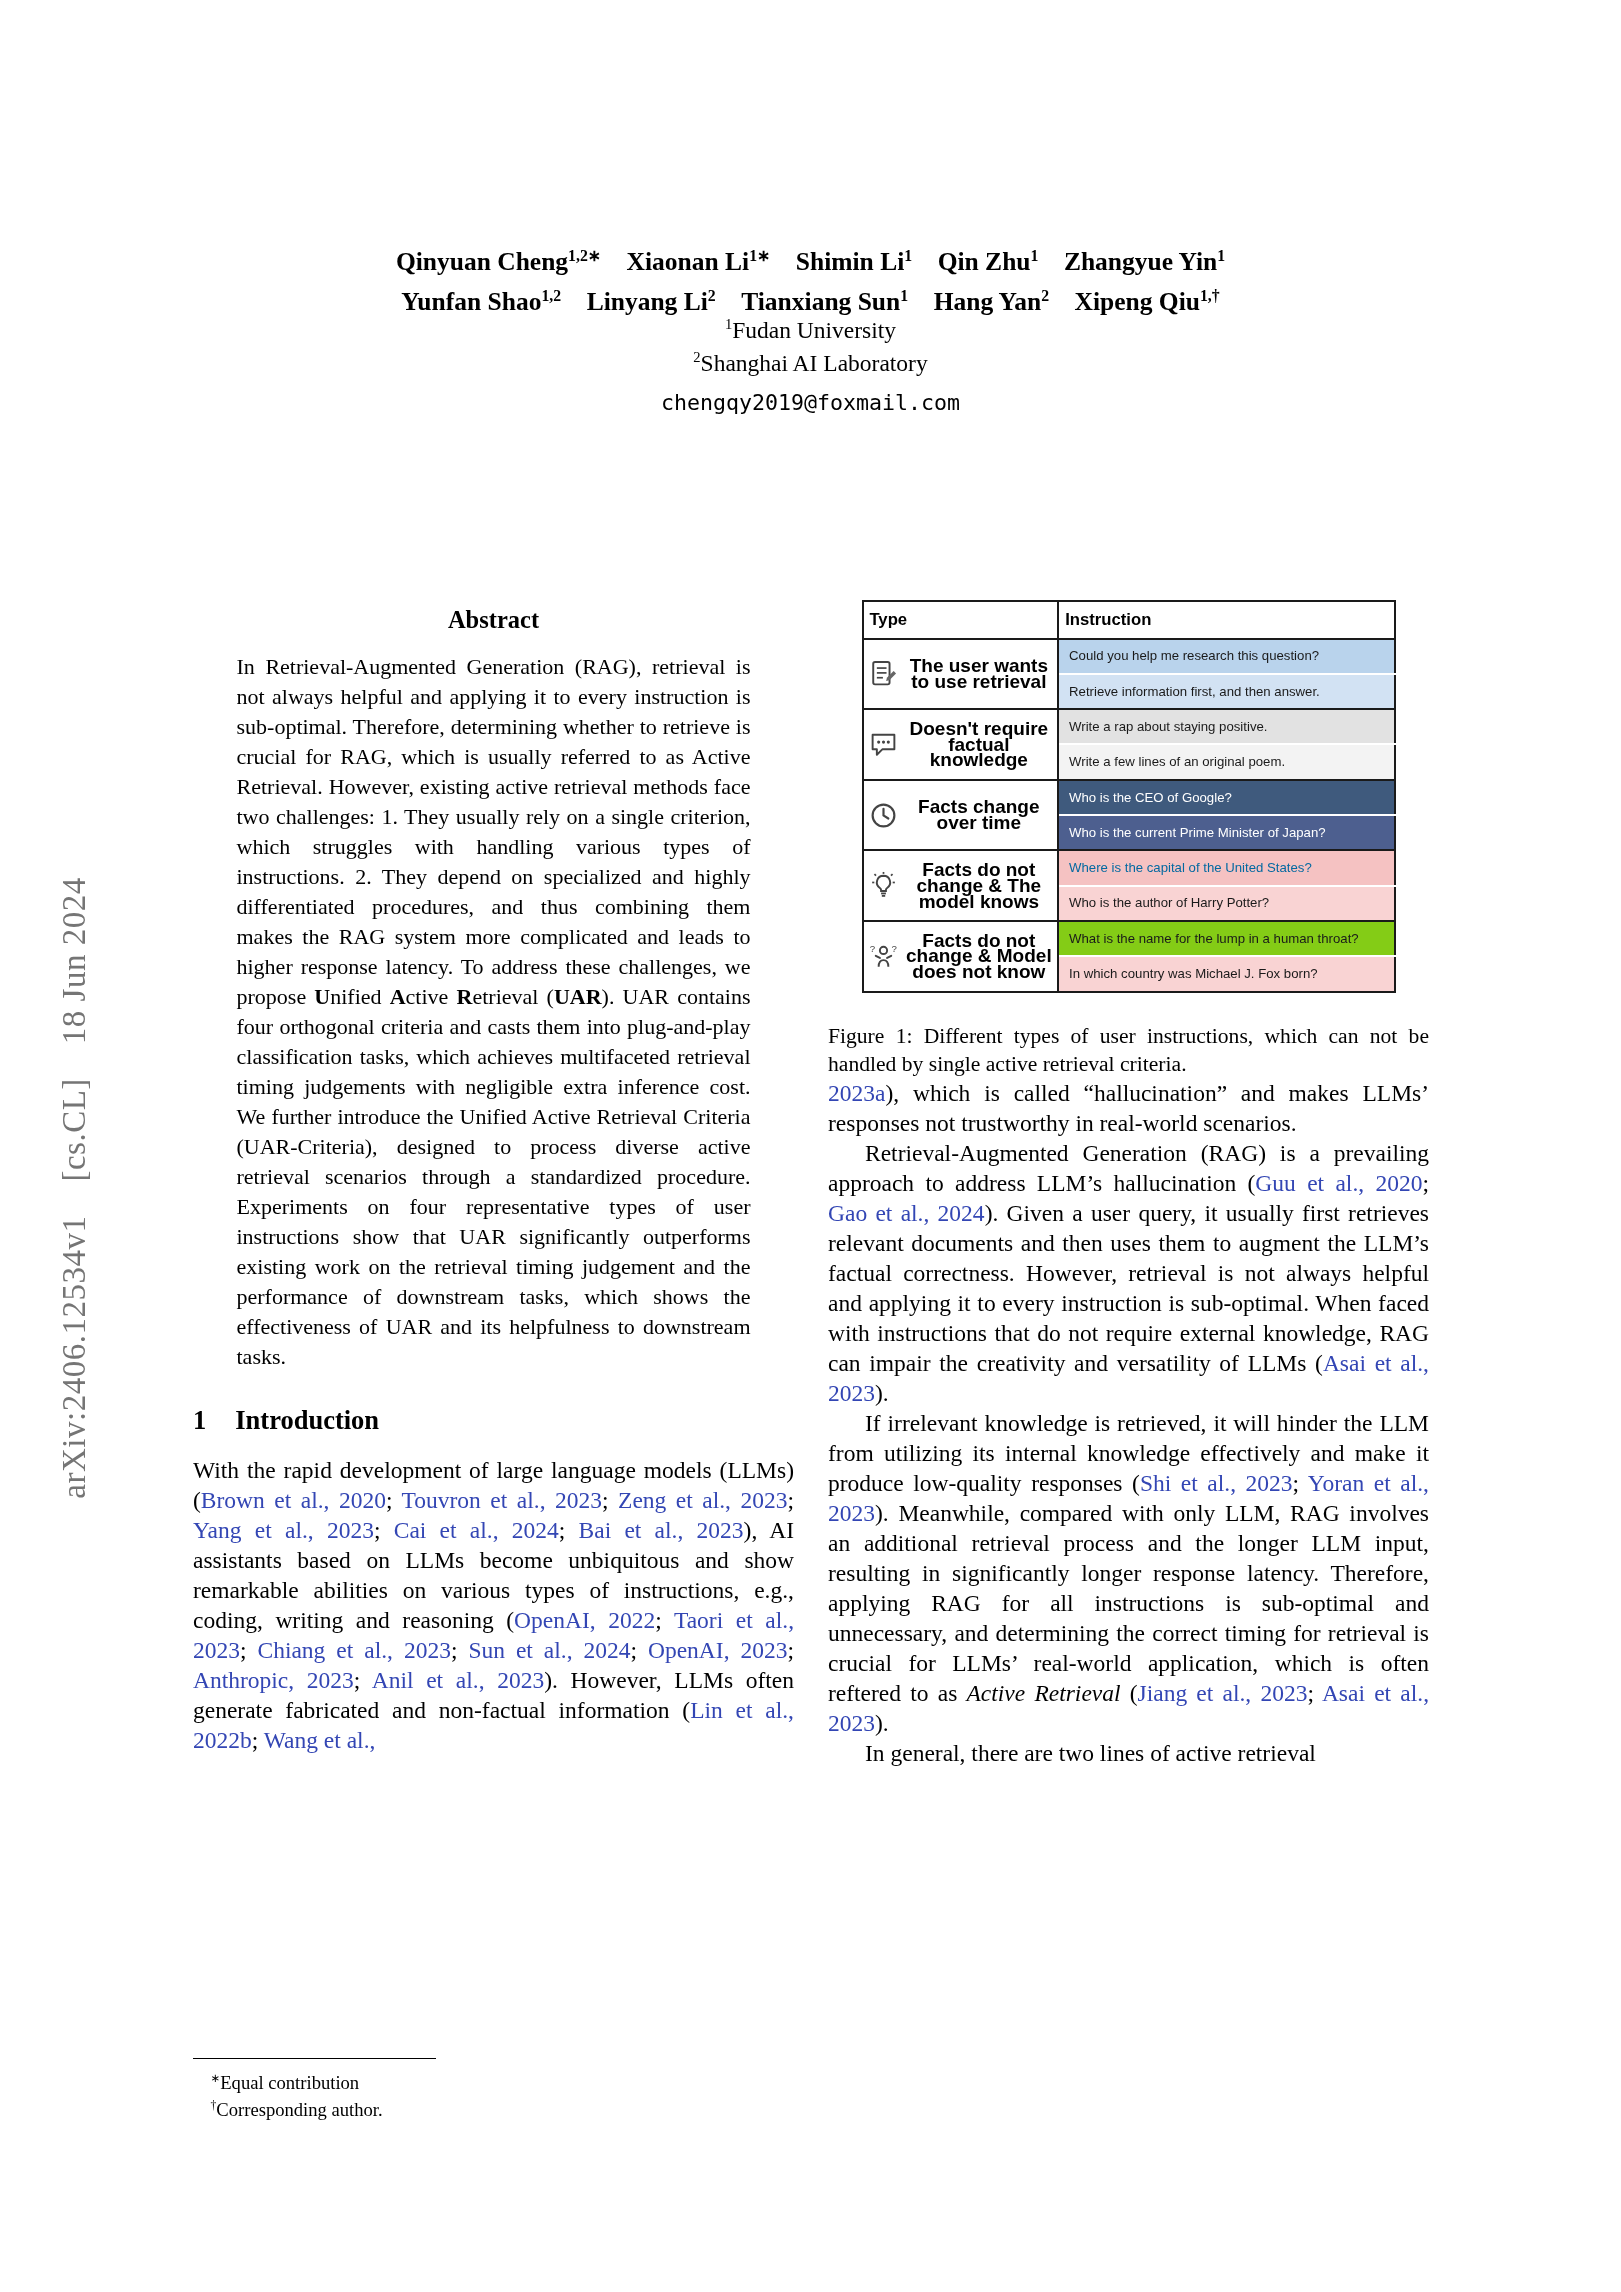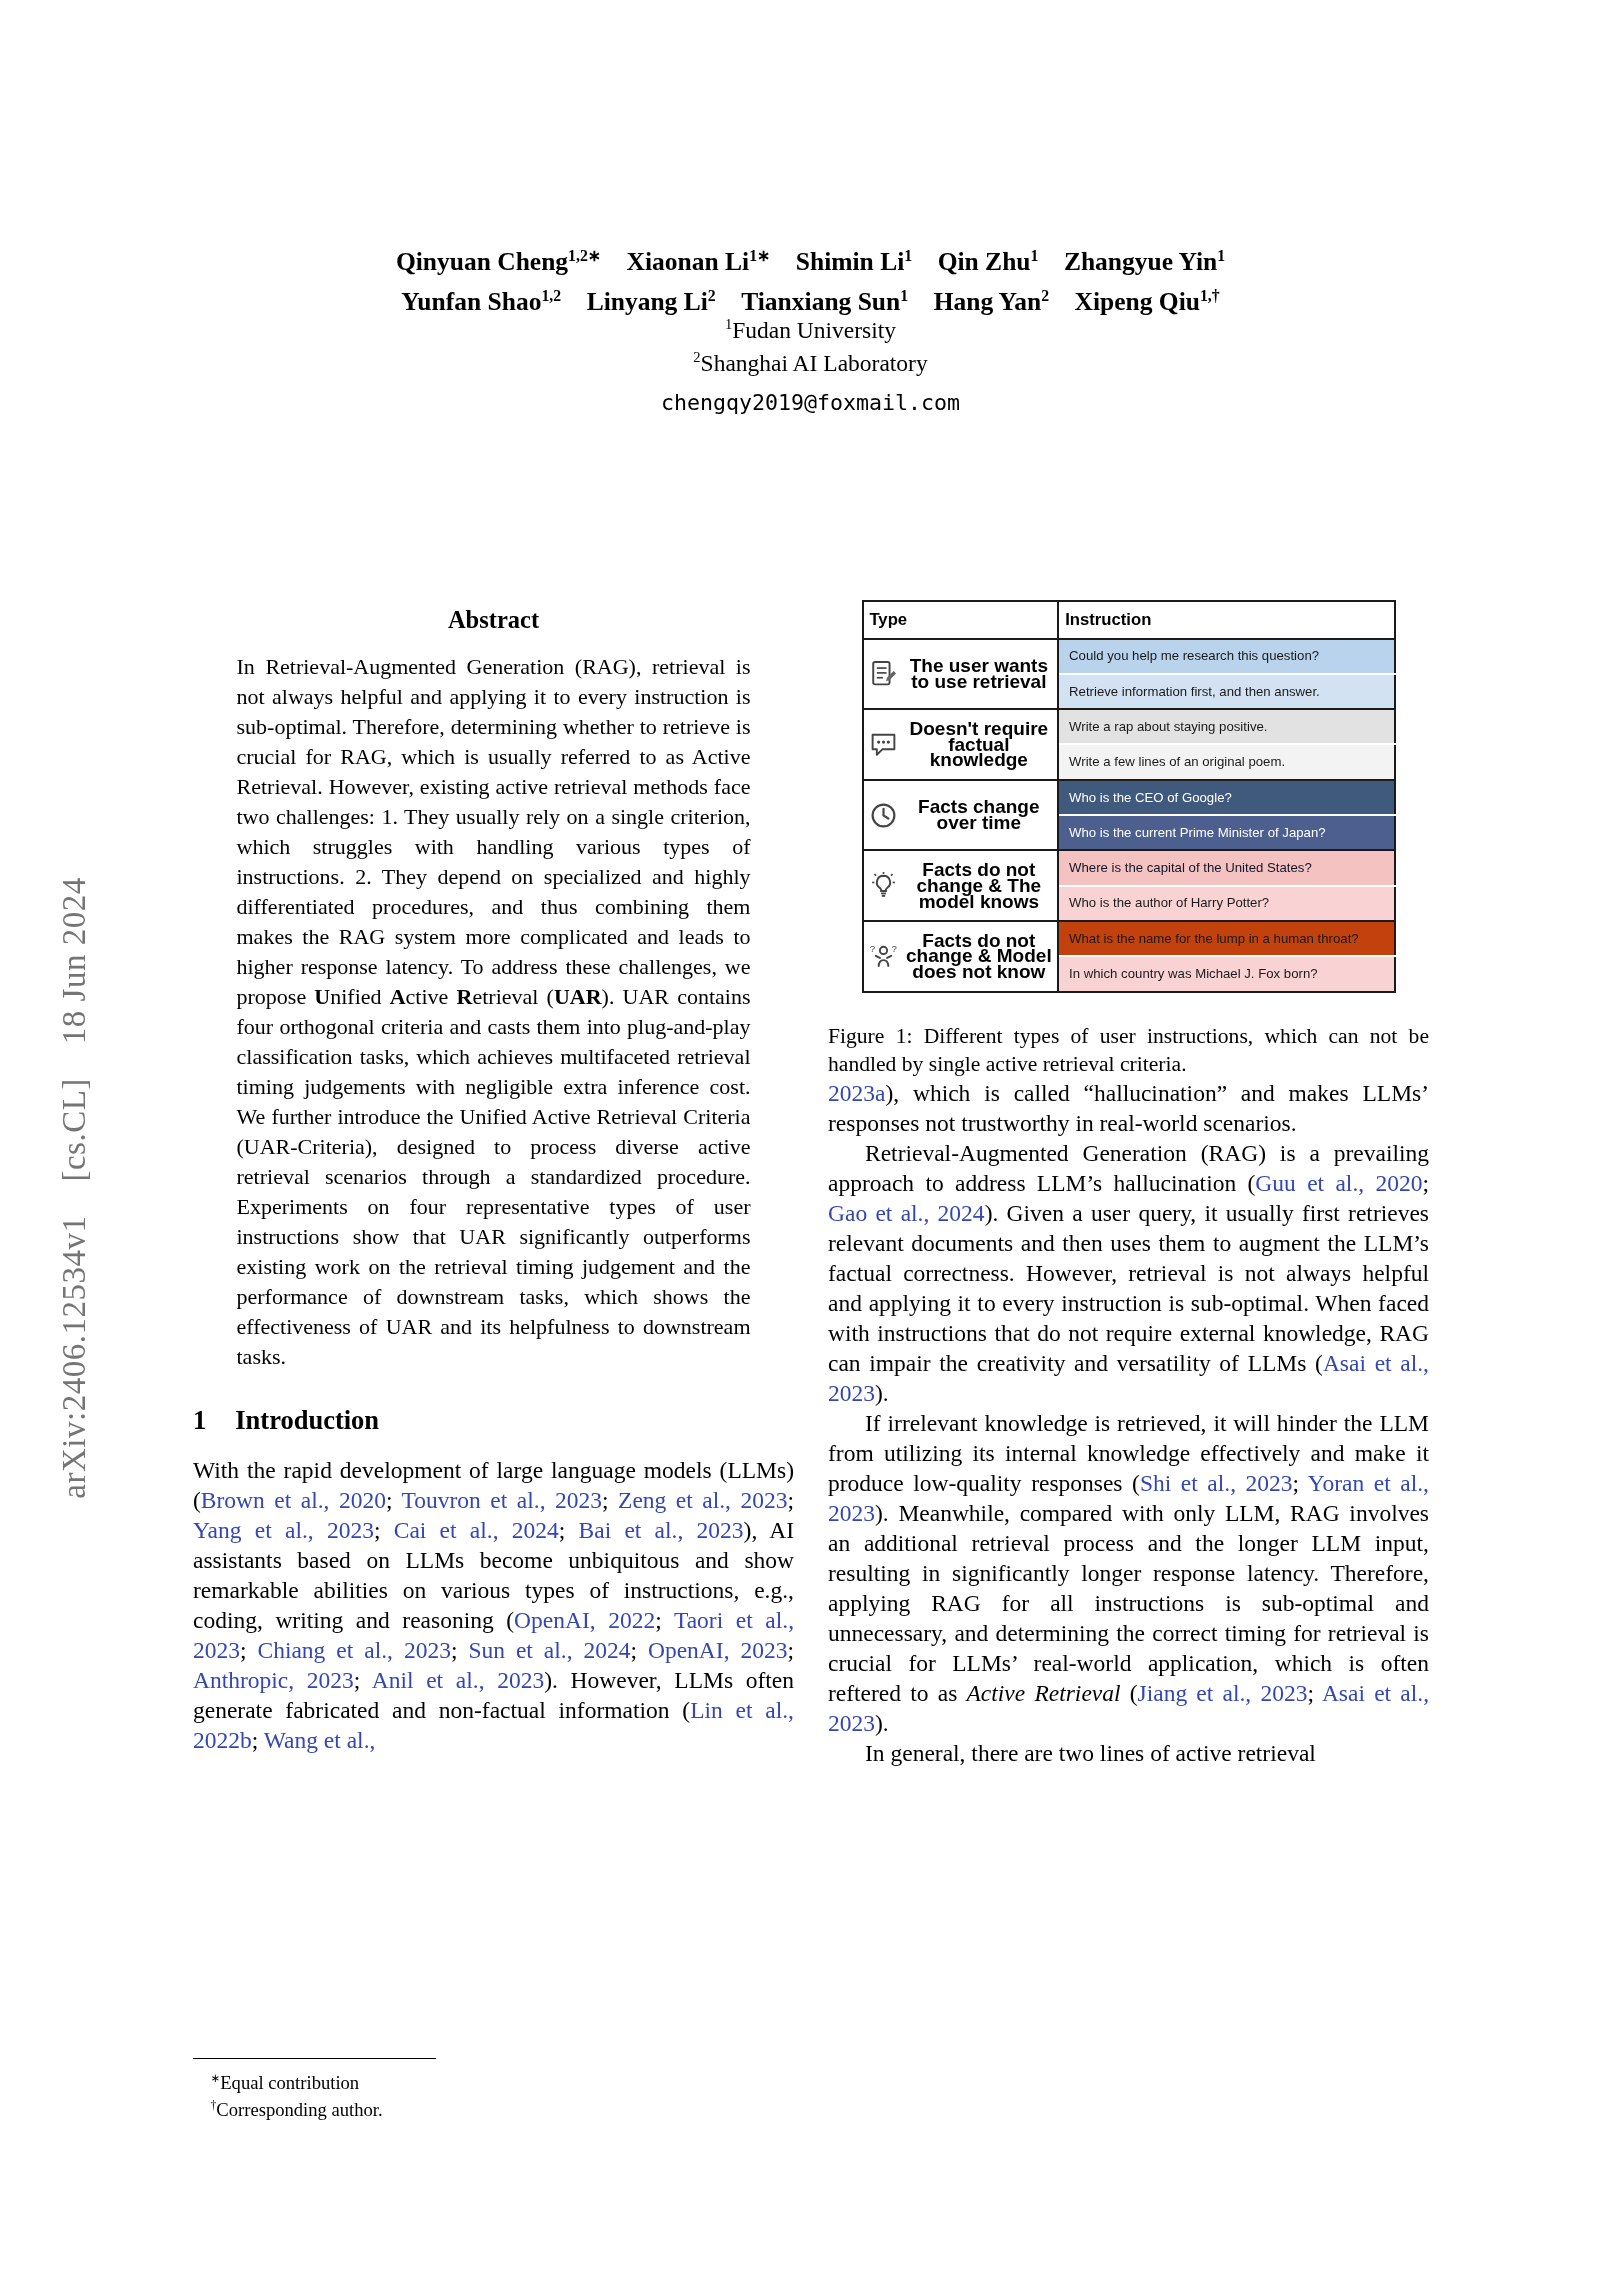--- a/index.html
+++ b/index.html
@@ -161,42 +161,42 @@
                       <line x1="12" y1="0.8" x2="12" y2="2.4" stroke="#444" stroke-width="1.4"></line>
                       <line x1="4.4" y1="9.5" x2="2.6" y2="9.5" stroke="#444" stroke-width="1.4"></line>
                       <line x1="21.4" y1="9.5" x2="19.6" y2="9.5" stroke="#444" stroke-width="1.4"></line>
                       <line x1="5.8" y1="3.9" x2="4.5" y2="2.6" stroke="#444" stroke-width="1.4"></line>
                       <line x1="18.2" y1="3.9" x2="19.5" y2="2.6" stroke="#444" stroke-width="1.4"></line>
                     </svg>
                   </span>
                   <span class="type-label">Facts do not change &amp; The model knows</span>
                 </div>
               </td>
-              <td class="ins-cell" style="background: rgb(245, 194, 194); color: #0f172a;">Where is the capital of the United States?</td>
+              <td class="ins-cell" style="background: rgb(245, 194, 194); color: #0369a1;">Where is the capital of the United States?</td>
             </tr>
             <tr class="sub-row">
               <td class="ins-cell" style="background: rgb(249, 211, 211); color: rgb(26, 26, 26);">Who is the author of Harry Potter?</td>
             </tr>
             <tr class="group-start">
               <td rowspan="2" class="type-cell">
                 <div class="type-inner">
                   <span class="type-icon">
                     <svg viewBox="0 0 24 24" width="29" height="29">
                       <circle cx="12" cy="7" r="3" fill="#fff" stroke="#444" stroke-width="1.6"></circle>
                       <path d="M8 20.5 c0 -3.5 1.5 -5.5 4 -5.5 s4 2 4 5.5" fill="none" stroke="#444" stroke-width="1.6"></path>
                       <path d="M9 13.2 l-3.4 -1.8" stroke="#444" stroke-width="1.6" stroke-linecap="round" fill="none"></path>
                       <path d="M15 13.2 l3.4 -1.8" stroke="#444" stroke-width="1.6" stroke-linecap="round" fill="none"></path>
                       <text x="0.6" y="8.5" font-size="8" fill="#444" font-family="sans-serif">?</text>
                       <text x="18.6" y="8.5" font-size="8" fill="#444" font-family="sans-serif">?</text>
                     </svg>
                   </span>
                   <span class="type-label">Facts do not change &amp; Model does not know</span>
                 </div>
               </td>
-              <td class="ins-cell" style="background: #c2410c; color: rgb(26, 26, 26);">What is the name for the lump in a human throat?</td>
+              <td class="ins-cell" style="background: #84cc16; color: rgb(26, 26, 26);">What is the name for the lump in a human throat?</td>
             </tr>
             <tr class="sub-row">
               <td class="ins-cell" style="background: rgb(249, 211, 211); color: rgb(26, 26, 26);">In which country was Michael J. Fox born?</td>
             </tr>
           </tbody>
       </table>
       <figcaption>Figure 1: Different types of user instructions, which can not be handled by single active retrieval criteria.</figcaption>
     </figure>
 
     <div class="right-text">

